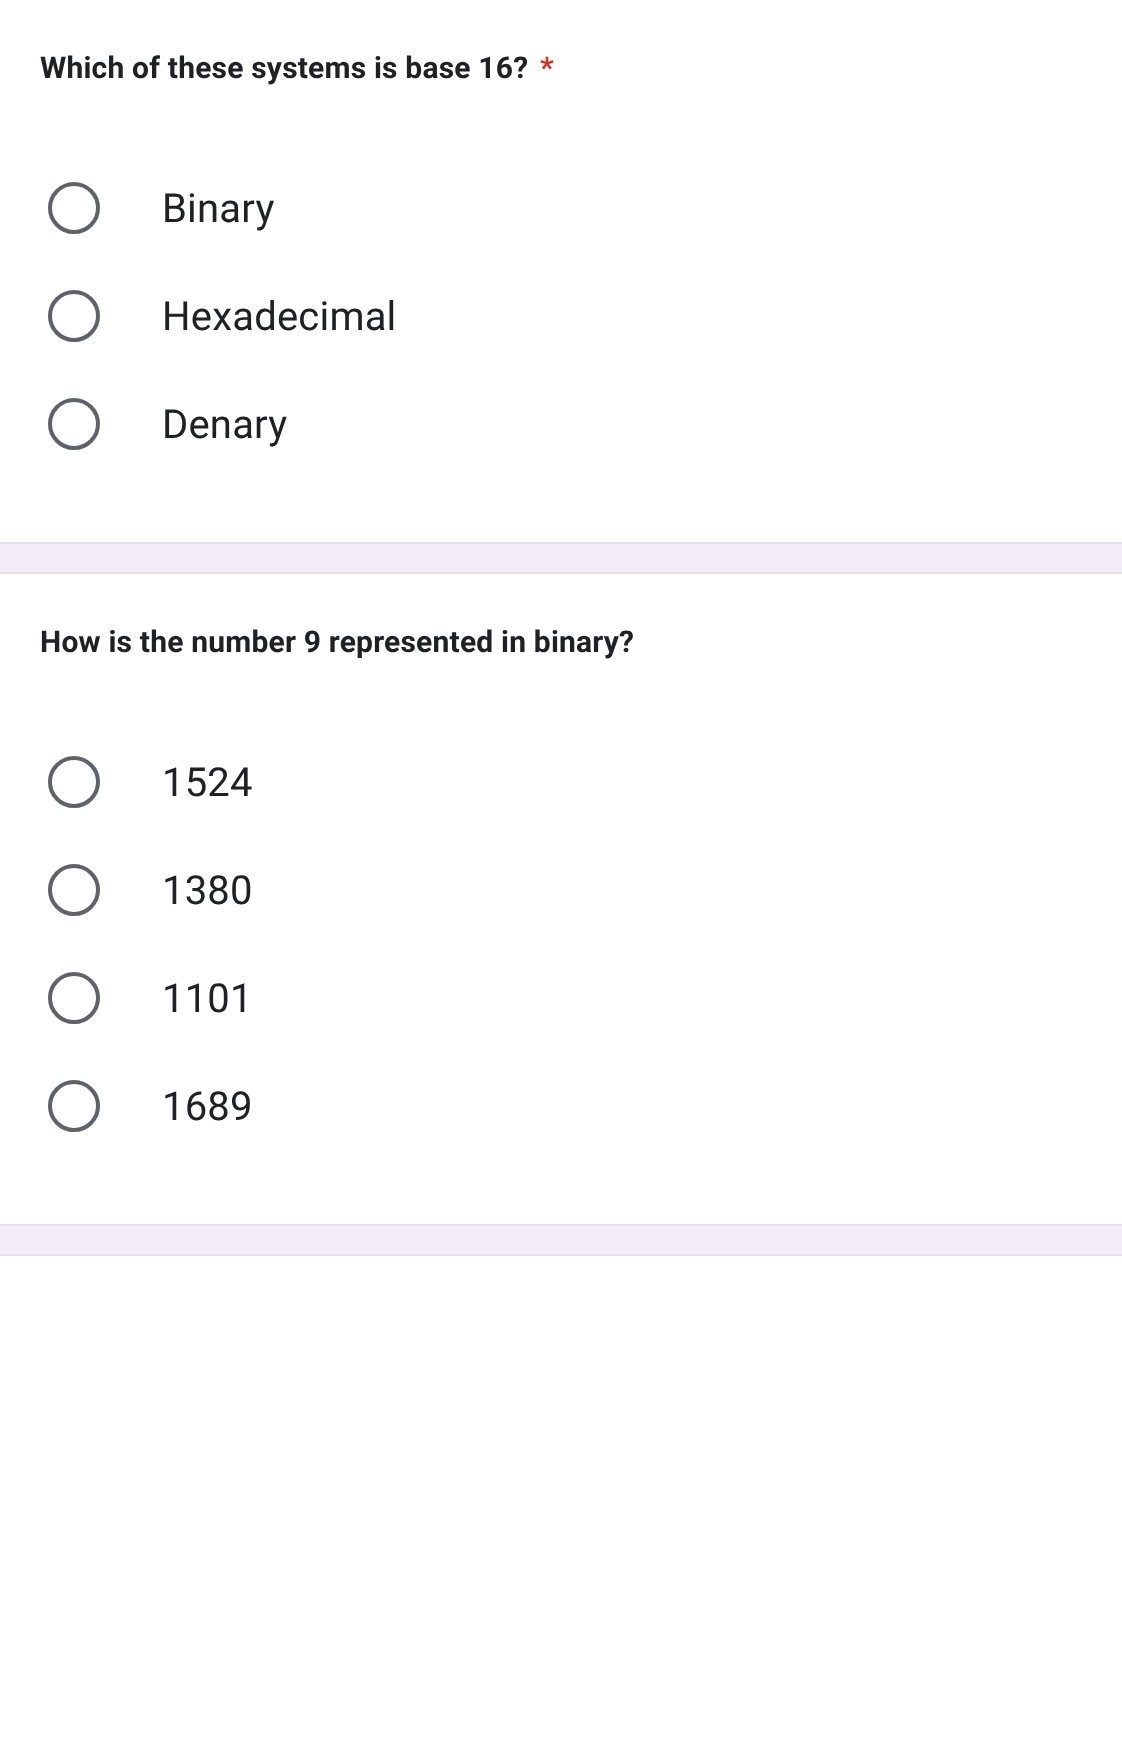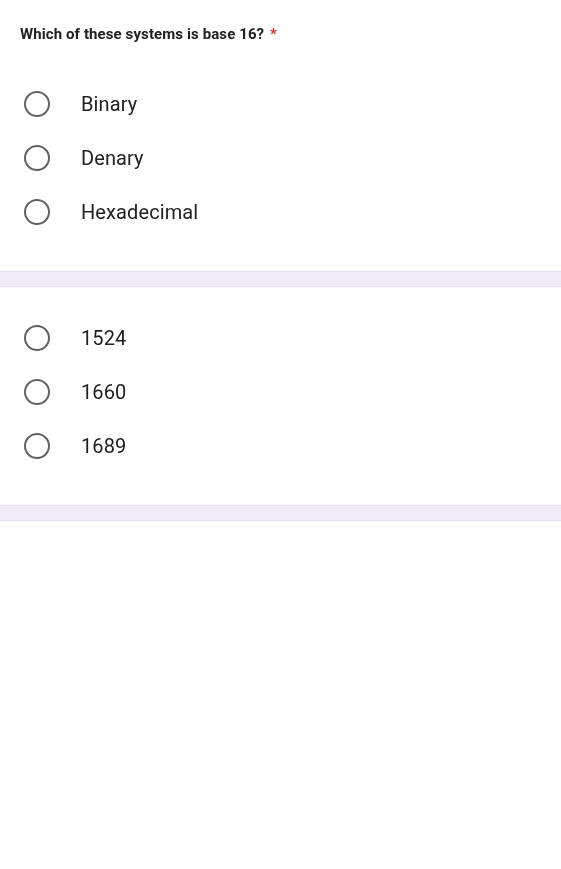--- a/index.html
+++ b/index.html
@@ -71,40 +71,47 @@
     <span>Which of these systems is base 16?</span>
     <span class="required">*</span>
   </div>
   <div class="options">
     <div class="option">
       <span class="radio-circle"></span>
       <span class="option-label">Binary</span>
     </div>
     <div class="option">
       <span class="radio-circle"></span>
-      <span class="option-label">Denary</span>
+      <span class="option-label">Hexadecimal</span>
     </div>
     <div class="option">
       <span class="radio-circle"></span>
-      <span class="option-label">Hexadecimal</span>
+      <span class="option-label">Denary</span>
     </div>
   </div>
 </div>
 
 <div class="divider"></div>
 
 <div class="question-block">
+  <div class="question-text">
+    <span>How is the number 9 represented in binary?</span>
+  </div>
   <div class="options">
     <div class="option">
       <span class="radio-circle"></span>
       <span class="option-label">1524</span>
     </div>
     <div class="option">
       <span class="radio-circle"></span>
-      <span class="option-label">1660</span>
+      <span class="option-label">1380</span>
+    </div>
+    <div class="option">
+      <span class="radio-circle"></span>
+      <span class="option-label">1101</span>
     </div>
     <div class="option">
       <span class="radio-circle"></span>
       <span class="option-label">1689</span>
     </div>
   </div>
 </div>
 
 <div class="divider"></div>
 

